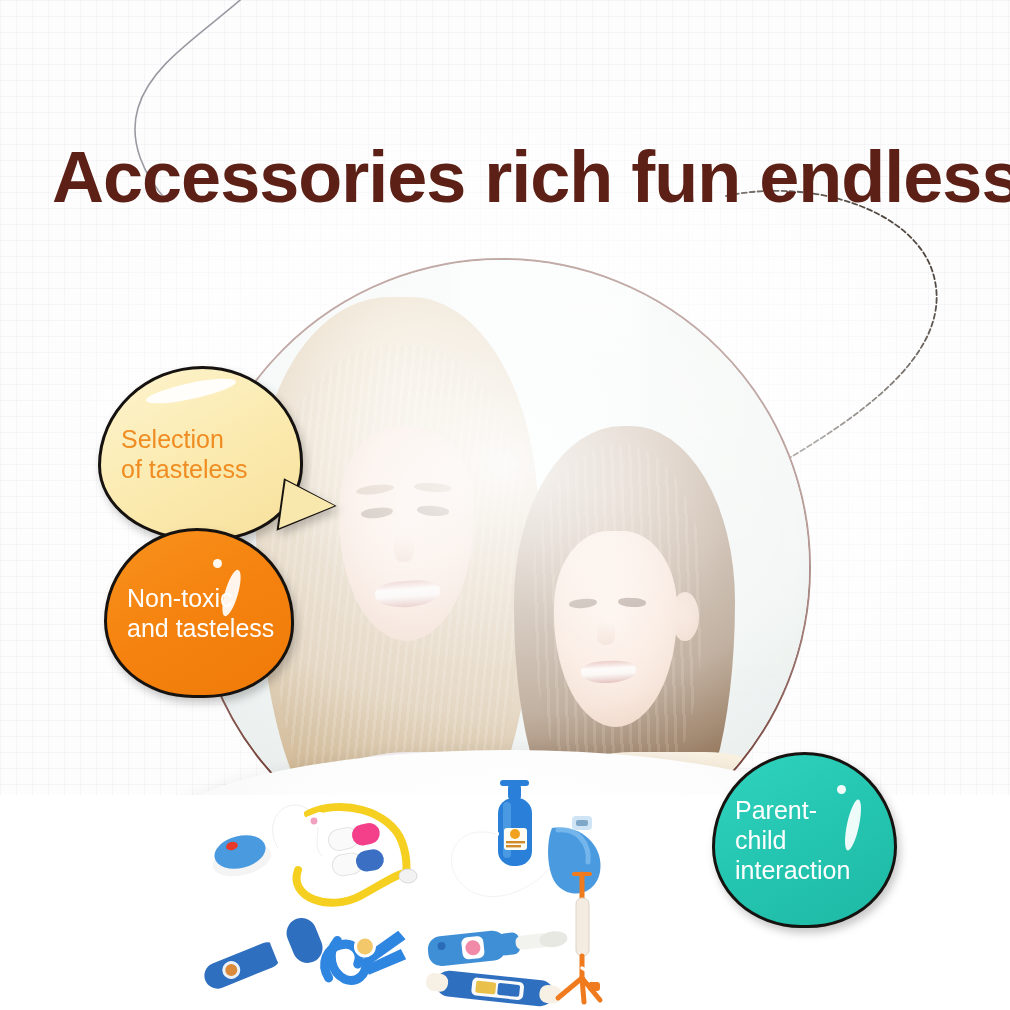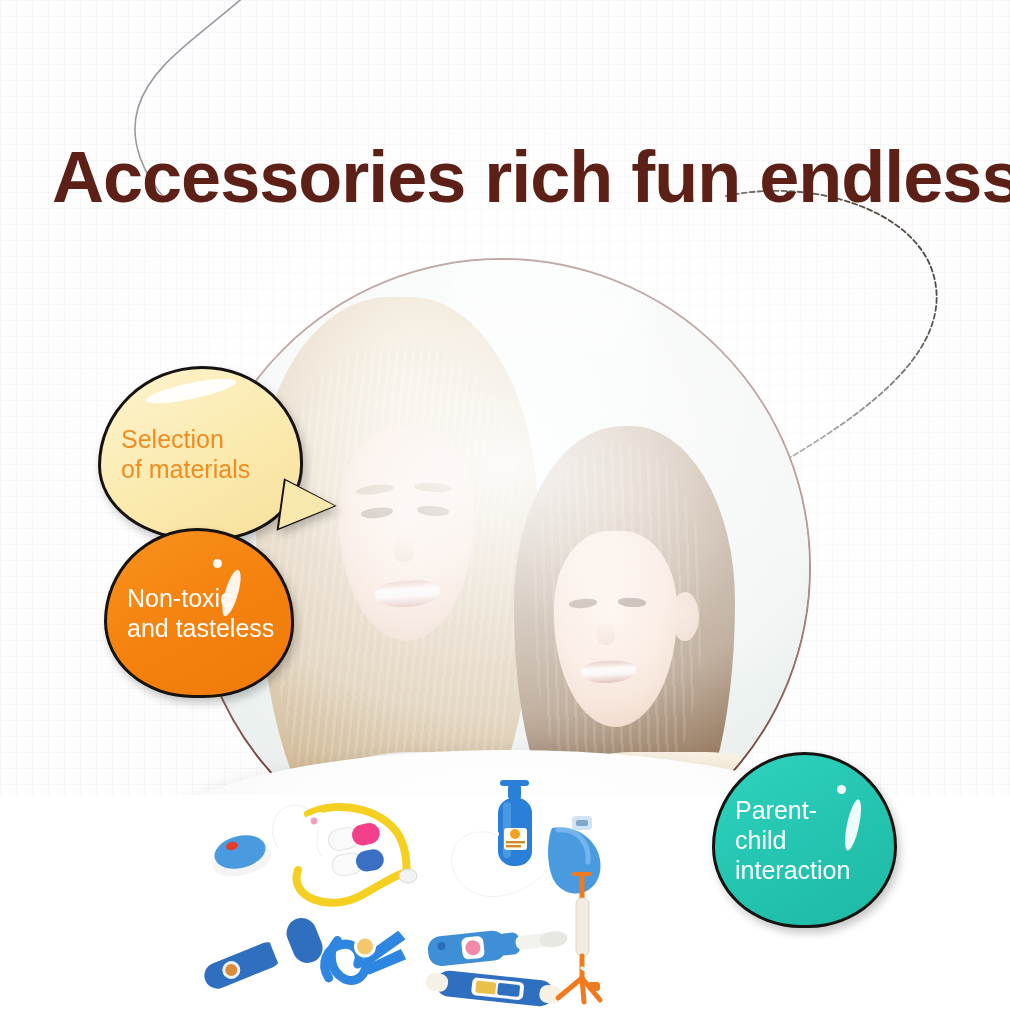--- a/index.html
+++ b/index.html
@@ -377,21 +377,21 @@
       <rect x="408" y="212" width="12" height="9" rx="3" fill="#f07b1e"></rect>
     </g>
   </svg>
 
   <div class="bub" id="bub-materials">
     <div class="tail-edge"></div>
     <div class="tail"></div>
     <div class="gloss" style="left:44px;top:14px;width:92px;height:16px;transform:rotate(-12deg);border-radius:50%;"></div>
     <div class="bub-txt">
       <div>Selection</div>
-      <div>of materials</div>
+      <div>of tasteless</div>
     </div>
   </div>
 
   <div class="bub" id="bub-nontoxic">
     <div class="gloss-dot" style="left:106px;top:28px;width:9px;height:9px;"></div>
     <div class="gloss" style="left:118px;top:38px;width:13px;height:48px;border-radius:50% 50% 50% 50%;transform:rotate(16deg);"></div>
     <div class="bub-txt">
       <div>Non-toxic</div>
       <div>and tasteless</div>
     </div>

